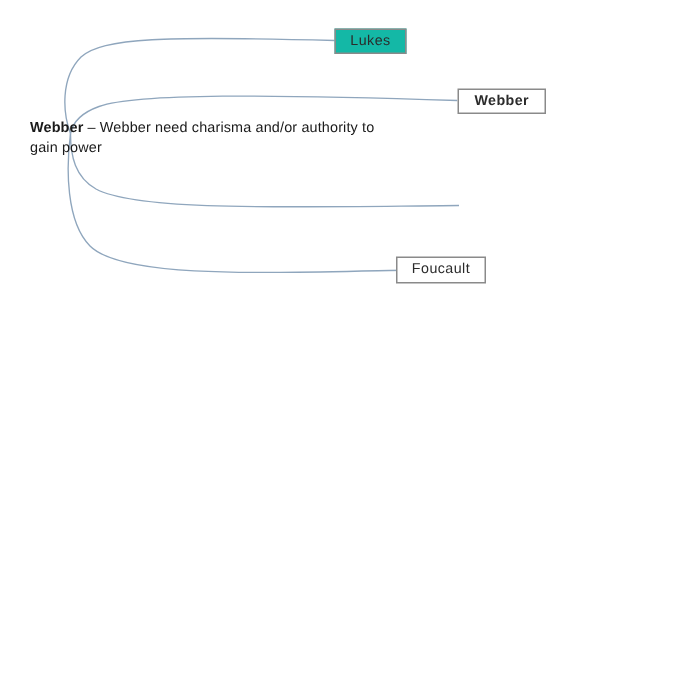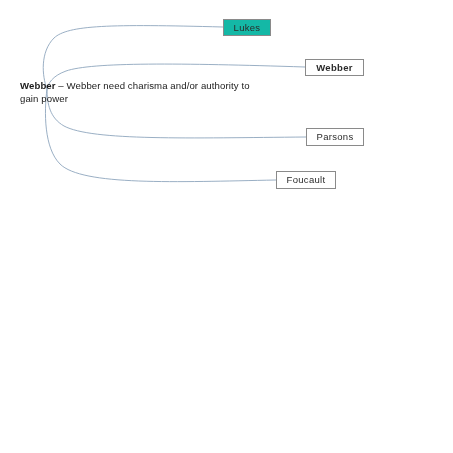--- a/index.html
+++ b/index.html
@@ -71,21 +71,18 @@
   </div>
 
   <div class="node-box" style="left: 223px; top: 19px; width: 48px; height: 17px; border-color: rgb(138, 138, 138); background: #14b8a6;">
     <span>Lukes</span>
   </div>
 
   <div class="node-box" style="left: 305px; top: 59px; width: 59px; height: 17px; border-color: rgb(138, 138, 138); background: rgb(255, 255, 255); font-weight: bold;">
     <span>Webber</span>
   </div>
 
-  <div class="node-box" style="left: 306px; top: 128px; width: 58px; height: 18px; border-color: rgb(138, 138, 138); background: rgb(255, 255, 255);">
-    <span>Parsons</span>
-  </div>
 
-  <div class="node-box" style="left: 276px; top: 171px; width: 60px; height: 18px; border-color: rgb(138, 138, 138); background: rgb(255, 255, 255);">
+  <div class="node-box" style="left: 264px; top: 171px; width: 60px; height: 18px; border-color: rgb(138, 138, 138); background: rgb(255, 255, 255);">
     <span>Foucault</span>
   </div>
 
 </div>
 
 </body></html>

